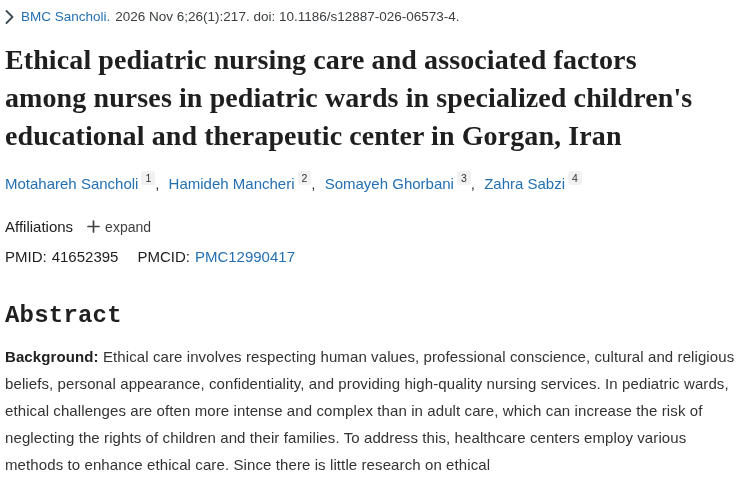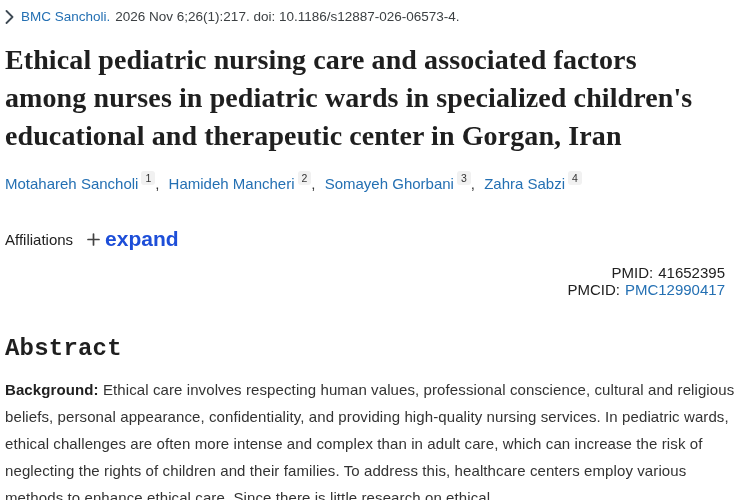--- a/index.html
+++ b/index.html
@@ -59,48 +59,46 @@
     margin-left: 3px;
     background: #f1f1f1;
     border-radius: 3px;
     color: #333;
     cursor: pointer;
   }
   .author-sep { color: #333; margin-right: 5px; }
 
   
   .affiliations-row {
-    margin-top: 35px;
+    margin-top: 26px;
     font-size: 15px;
     display: flex;
     align-items: center;
     color: #212121;
   }
   .expand-btn {
     display: inline-flex;
     align-items: center;
     margin-left: 14px;
-    color: #1d4ed8;
+    color: #404040;
     background: none;
     border: none;
-    font-size: 21px;
+    font-size: 14px;
     font-family: inherit;
     cursor: pointer;
-    font-weight: bold;
   }
   .expand-btn svg { margin-right: 5px; }
 
   
   .ids-row {
     margin-top: 13px;
     font-size: 15px;
     display: flex;
-    align-items: flex-end;
+    align-items: flex-start;
     color: #212121;
-    flex-direction: column;
   }
   .id-group { margin-right: 19px; display: inline-flex; align-items: center; }
   .id-label { margin-right: 5px; }
   .id-value-plain { color: #212121; }
   .id-link { color: #2470b3; text-decoration: none; cursor: pointer; display: inline-flex; align-items: center; }
   .ext-icon { margin-left: 3px; display: inline-flex; }
 
   
   .abstract-heading {
     font-family: Liberation Mono, monospace;

